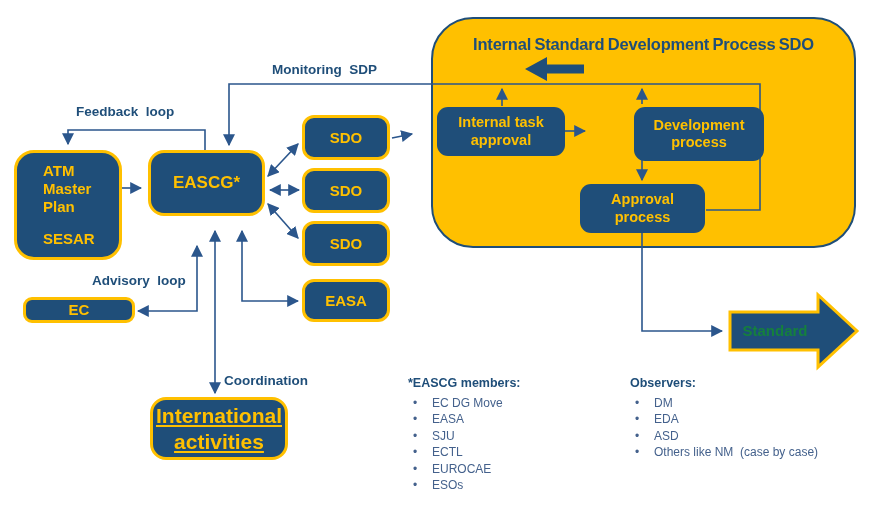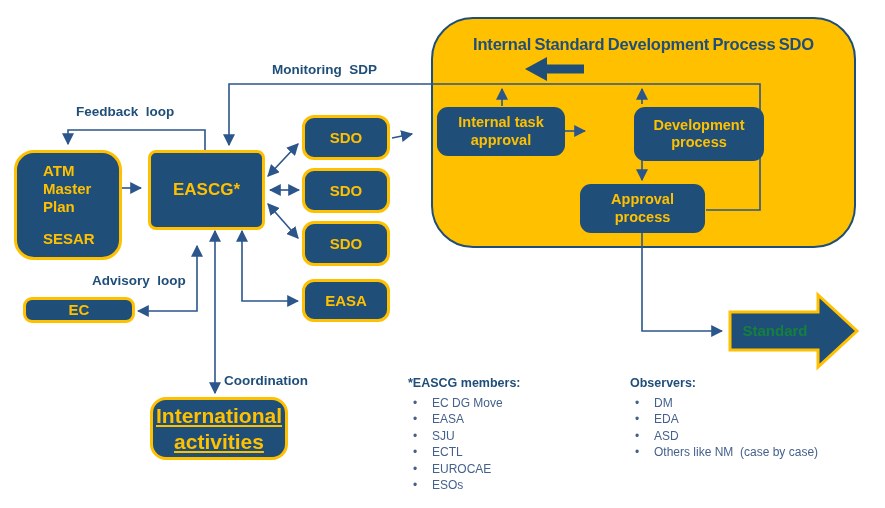--- a/index.html
+++ b/index.html
@@ -97,21 +97,21 @@
   <polygon points="730,312 818,312 818,295 857,331 818,367 818,350 730,350" fill="#1F4E79" stroke="#FFC000" stroke-width="3"></polygon>
 </svg>
 
 <div class="abs nbox" style="left:14px;top:150px;width:108px;height:110px;align-items:flex-start;padding-left:26px;font-size:15px;border-radius:20px;line-height:18px;">
   <span class="bl">ATM</span>
   <span class="bl">Master</span>
   <span class="bl">Plan</span>
   <span class="bl" style="margin-top:14px;">SESAR</span>
 </div>
 
-<div class="abs nbox" style="left:148px;top:150px;width:117px;height:80px;font-size:17px;border-radius:8px;">
+<div class="abs nbox" style="left:148px;top:150px;width:117px;height:66px;font-size:17px;border-radius:16px;">
   <span>EASCG*</span>
 </div>
 
 <div class="abs nbox" style="left:302px;top:115px;width:88px;height:45px;font-size:15px;">
   <span>SDO</span>
 </div>
 <div class="abs nbox" style="left:302px;top:168px;width:88px;height:45px;font-size:15px;">
   <span>SDO</span>
 </div>
 <div class="abs nbox" style="left:302px;top:221px;width:88px;height:45px;font-size:15px;">

